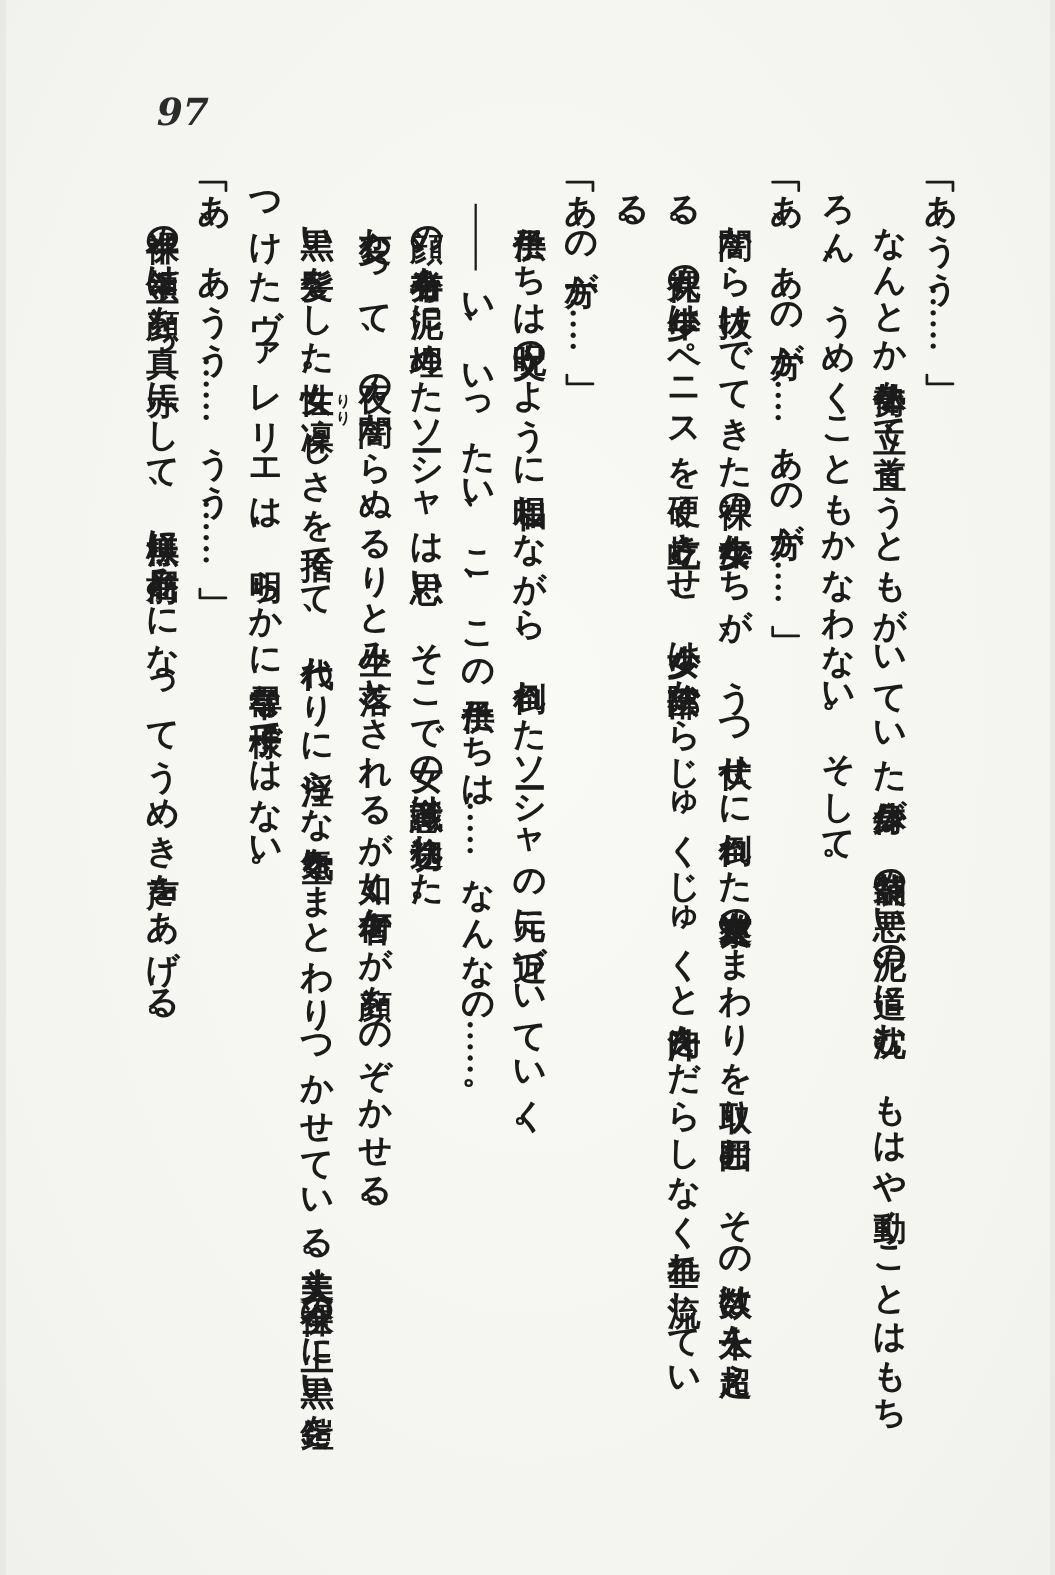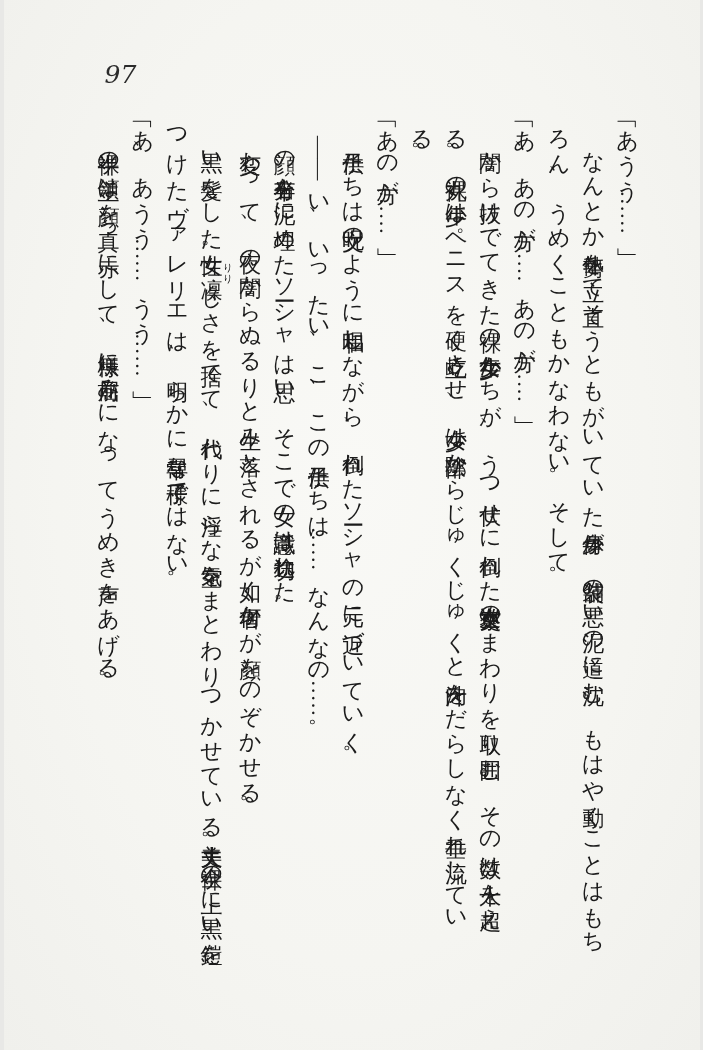--- a/index.html
+++ b/index.html
@@ -9,20 +9,21 @@
   }
   .book-page {
     position: relative;
     width: 696px;
     height: 1050px;
     margin: 0 auto;
     overflow: hidden;
     background: radial-gradient(ellipse at 50% 45%, #f9f9f6 0%, #f5f5f1 60%, #f0f0ec 100%);
     font-family: "Liberation Serif", "DejaVu Serif", serif;
     color: #1b1b1b;
+    font-weight: bold;
   }
   .page-number {
     position: absolute;
     left: 101px;
     top: 60px;
     font-size: 25px;
     font-style: italic;
     color: #2b2b2b;
     font-family: "DejaVu Serif", serif;
   }

